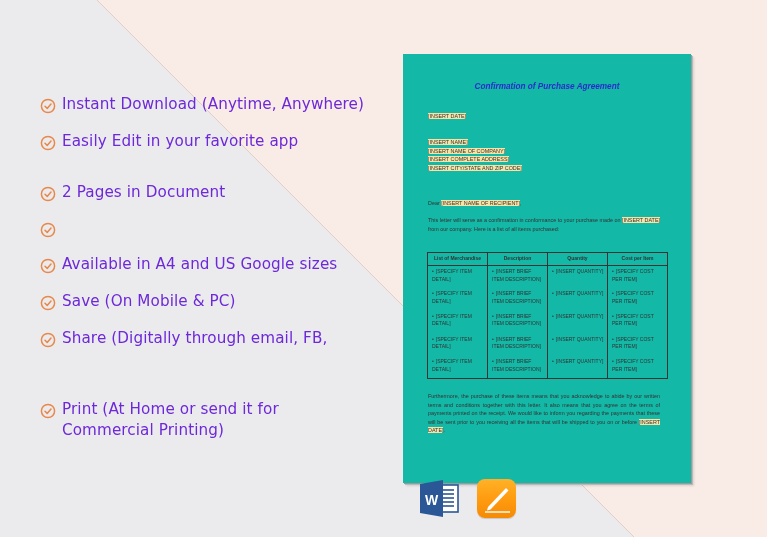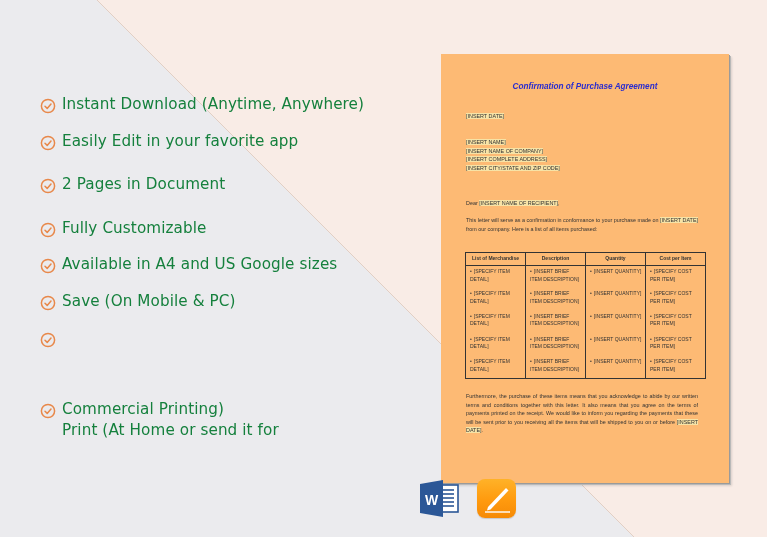--- a/index.html
+++ b/index.html
@@ -17,28 +17,28 @@
   .bg-line {
     position: absolute; left: 0; top: 0; width: 767px; height: 537px;
   }
 
   
   .features { position: absolute; left: 40px; top: 94px; width: 360px; }
   .feature { position: absolute; left: 0; display: flex; align-items: flex-start; }
   .feature .check { width: 16px; height: 16px; margin-top: 4px; margin-right: 6px; flex: 0 0 16px; }
   .feature .text {
     font-family: "DejaVu Sans", sans-serif;
-    font-size: 15.2px; line-height: 20.5px; color: #15803d; letter-spacing: 0.1px;
+    font-size: 15.2px; line-height: 20.5px; color: #6d28d9; letter-spacing: 0.1px;
     white-space: nowrap;
   }
 
   
   .page {
-    position: absolute; left: 441px; top: 54px; width: 288px; height: 429px;
-    background: #fdba74;
+    position: absolute; left: 403px; top: 54px; width: 288px; height: 429px;
+    background: #14b8a6;
     box-shadow: 1px 1px 0 #9a9a9a, 2px 2px 0 #b9b9b9, 3px 3px 2px rgba(0,0,0,0.12);
     font-family: "Liberation Sans", sans-serif;
     color: #333;
   }
   .doc-title {
     position: absolute; left: 0; right: 0; top: 28px; text-align: center;
     font-size: 8.2px; font-weight: bold; font-style: italic; color: #2a2ccf;
   }
   .hl { background: #f7e3a6; }
   .doc-line { position: absolute; left: 25px; font-size: 5.4px; line-height: 8.6px; white-space: nowrap; }
@@ -86,37 +86,34 @@
   </div>
   <div class="feature" style="top:37px">
     <svg class="check" viewBox="0 0 16 16">
         <circle cx="8" cy="8" r="6.6" fill="none" stroke="#e8884a" stroke-width="1.5"></circle>
         <path d="M5 8.3 L7.2 10.4 L11 6" fill="none" stroke="#e8884a" stroke-width="1.5" stroke-linecap="round" stroke-linejoin="round"></path>
       </svg>
     <div class="text">
         <div>Easily Edit in your favorite app</div>
       </div>
   </div>
-  <div class="feature" style="top:80px">
+  <div class="feature" style="top:88px">
     <svg class="check" viewBox="0 0 16 16">
         <circle cx="8" cy="8" r="6.6" fill="none" stroke="#e8884a" stroke-width="1.5"></circle>
         <path d="M5 8.3 L7.2 10.4 L11 6" fill="none" stroke="#e8884a" stroke-width="1.5" stroke-linecap="round" stroke-linejoin="round"></path>
       </svg>
     <div class="text">
         <div>2 Pages in Document</div>
       </div>
   </div>
   <div class="feature" style="top:124px">
     <svg class="check" viewBox="0 0 16 16">
         <circle cx="8" cy="8" r="6.6" fill="none" stroke="#e8884a" stroke-width="1.5"></circle>
         <path d="M5 8.3 L7.2 10.4 L11 6" fill="none" stroke="#e8884a" stroke-width="1.5" stroke-linecap="round" stroke-linejoin="round"></path>
       </svg>
-    <div class="text">
-        <div>Fully Customizable</div>
-      </div>
   </div>
   <div class="feature" style="top:160px">
     <svg class="check" viewBox="0 0 16 16">
         <circle cx="8" cy="8" r="6.6" fill="none" stroke="#e8884a" stroke-width="1.5"></circle>
         <path d="M5 8.3 L7.2 10.4 L11 6" fill="none" stroke="#e8884a" stroke-width="1.5" stroke-linecap="round" stroke-linejoin="round"></path>
       </svg>
     <div class="text">
         <div>Available in A4 and US Google sizes</div>
       </div>
   </div>
@@ -128,30 +125,31 @@
     <div class="text">
         <div>Save (On Mobile &amp; PC)</div>
       </div>
   </div>
   <div class="feature" style="top:234px">
     <svg class="check" viewBox="0 0 16 16">
         <circle cx="8" cy="8" r="6.6" fill="none" stroke="#e8884a" stroke-width="1.5"></circle>
         <path d="M5 8.3 L7.2 10.4 L11 6" fill="none" stroke="#e8884a" stroke-width="1.5" stroke-linecap="round" stroke-linejoin="round"></path>
       </svg>
     <div class="text">
+        <div>Share (Digitally through email, FB,</div>
       </div>
   </div>
   <div class="feature" style="top:305px">
     <svg class="check" viewBox="0 0 16 16">
         <circle cx="8" cy="8" r="6.6" fill="none" stroke="#e8884a" stroke-width="1.5"></circle>
         <path d="M5 8.3 L7.2 10.4 L11 6" fill="none" stroke="#e8884a" stroke-width="1.5" stroke-linecap="round" stroke-linejoin="round"></path>
       </svg>
     <div class="text">
+        <div>Print (At Home or send it for</div>
         <div>Commercial Printing)</div>
-        <div>Print (At Home or send it for</div>
       </div>
   </div>
 </div>
 
 <div class="page">
   <div class="doc-title">Confirmation of Purchase Agreement</div>
 
   <div class="doc-line" style="top:58px"><span class="hl">[INSERT DATE]</span></div>
 
   <div class="doc-line" style="top:84px"><span class="hl">[INSERT NAME]</span></div>

